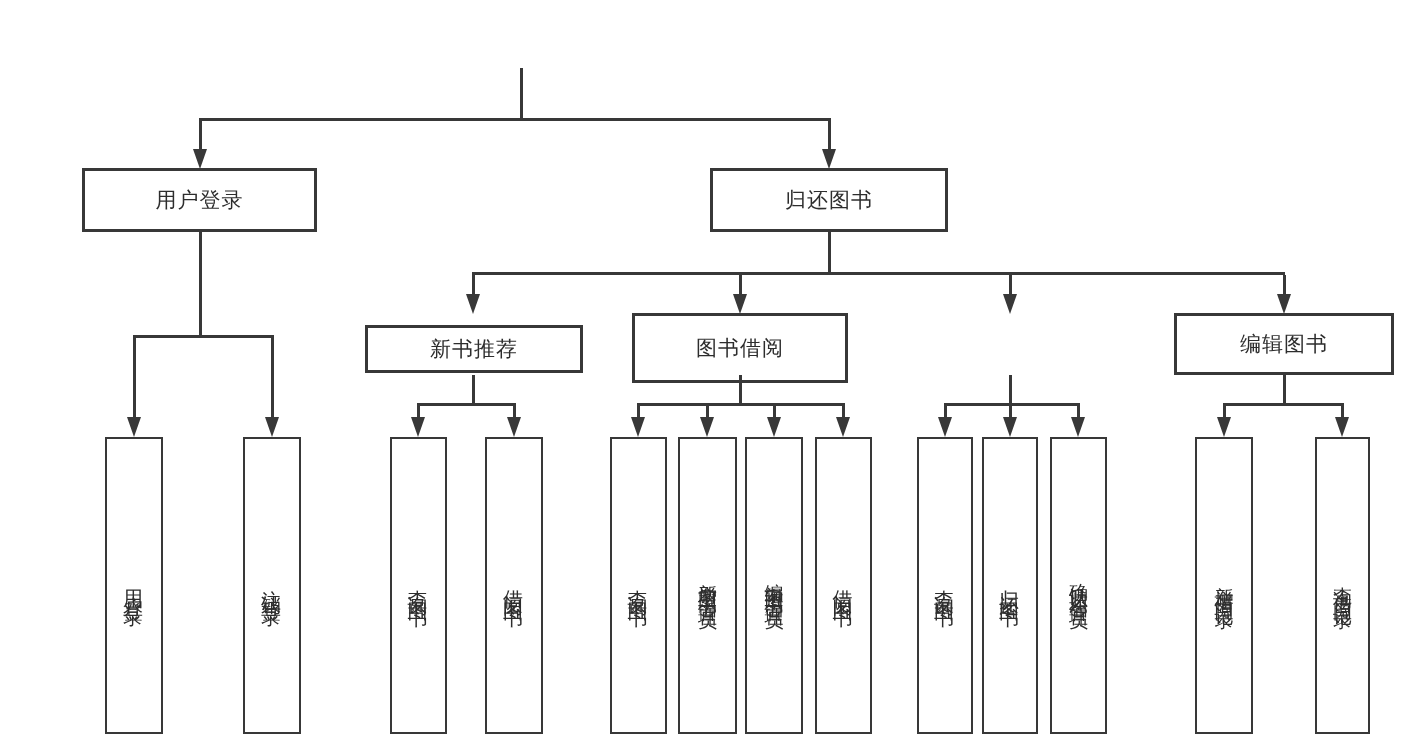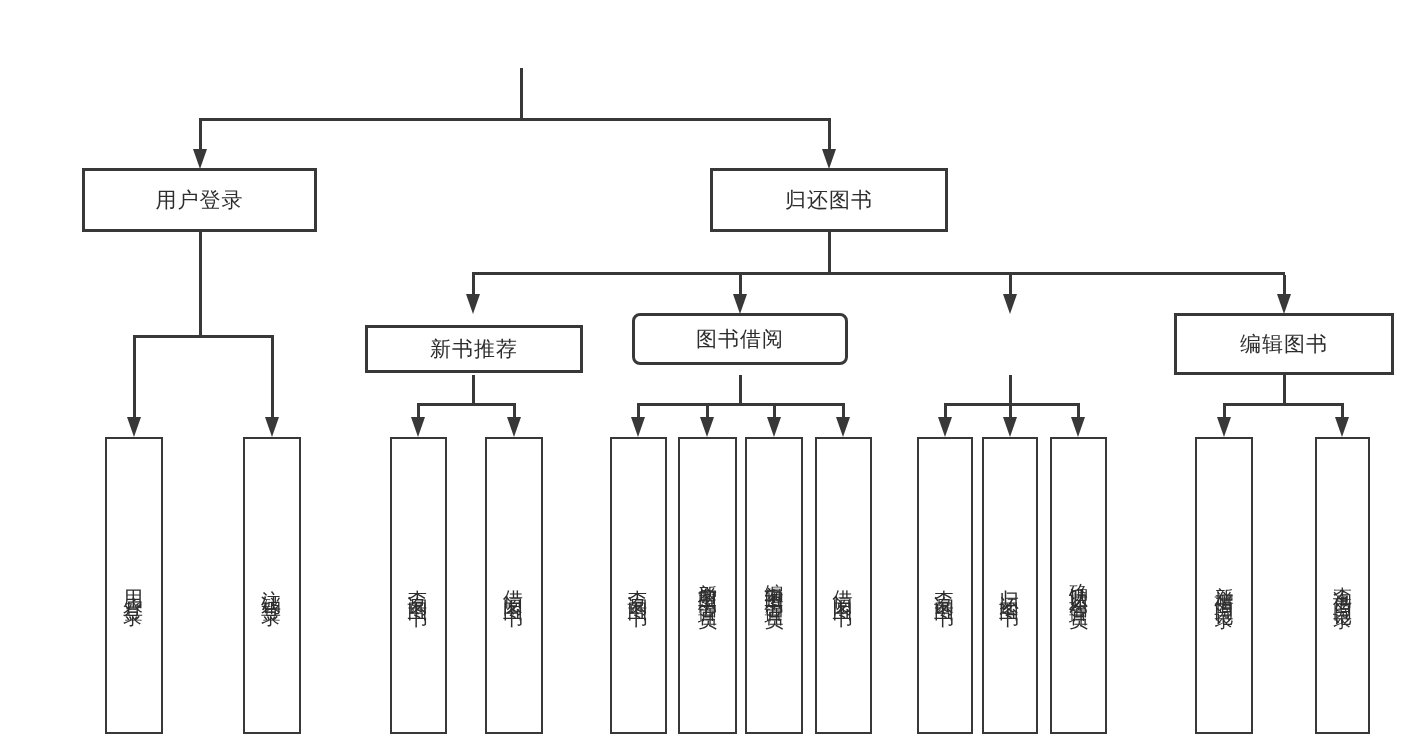--- a/index.html
+++ b/index.html
@@ -77,21 +77,21 @@
   <div class="vline" style="left:472px;top:275px;height:21px;"></div>
   <div class="ah" style="left:466px;top:294px;"></div>
   <div class="vline" style="left:739px;top:275px;height:21px;"></div>
   <div class="ah" style="left:733px;top:294px;"></div>
   <div class="vline" style="left:1009px;top:275px;height:21px;"></div>
   <div class="ah" style="left:1003px;top:294px;"></div>
   <div class="vline" style="left:1283px;top:275px;height:21px;"></div>
   <div class="ah" style="left:1277px;top:294px;"></div>
 
   <div class="node" style="left:365px;top:313px;width:218px;height:48px;margin-top:12px;">新书推荐</div>
-  <div class="node" style="left:632px;top:313px;width:216px;height:52px;border-radius:8px;">图书借阅</div>
+  <div class="node" style="left:632px;top:313px;width:216px;height:70px;">图书借阅</div>
   <div class="node" style="left:1174px;top:313px;width:220px;height:62px;">编辑图书</div>
 
   <div class="vline" style="left:472px;top:375px;height:31px;"></div>
   <div class="hline" style="left:417px;top:403px;width:99px;"></div>
   <div class="vline" style="left:417px;top:406px;height:15px;"></div>
   <div class="ah" style="left:411px;top:417px;"></div>
   <div class="vline" style="left:513px;top:406px;height:15px;"></div>
   <div class="ah" style="left:507px;top:417px;"></div>
 
   <div class="vline" style="left:739px;top:375px;height:31px;"></div>

